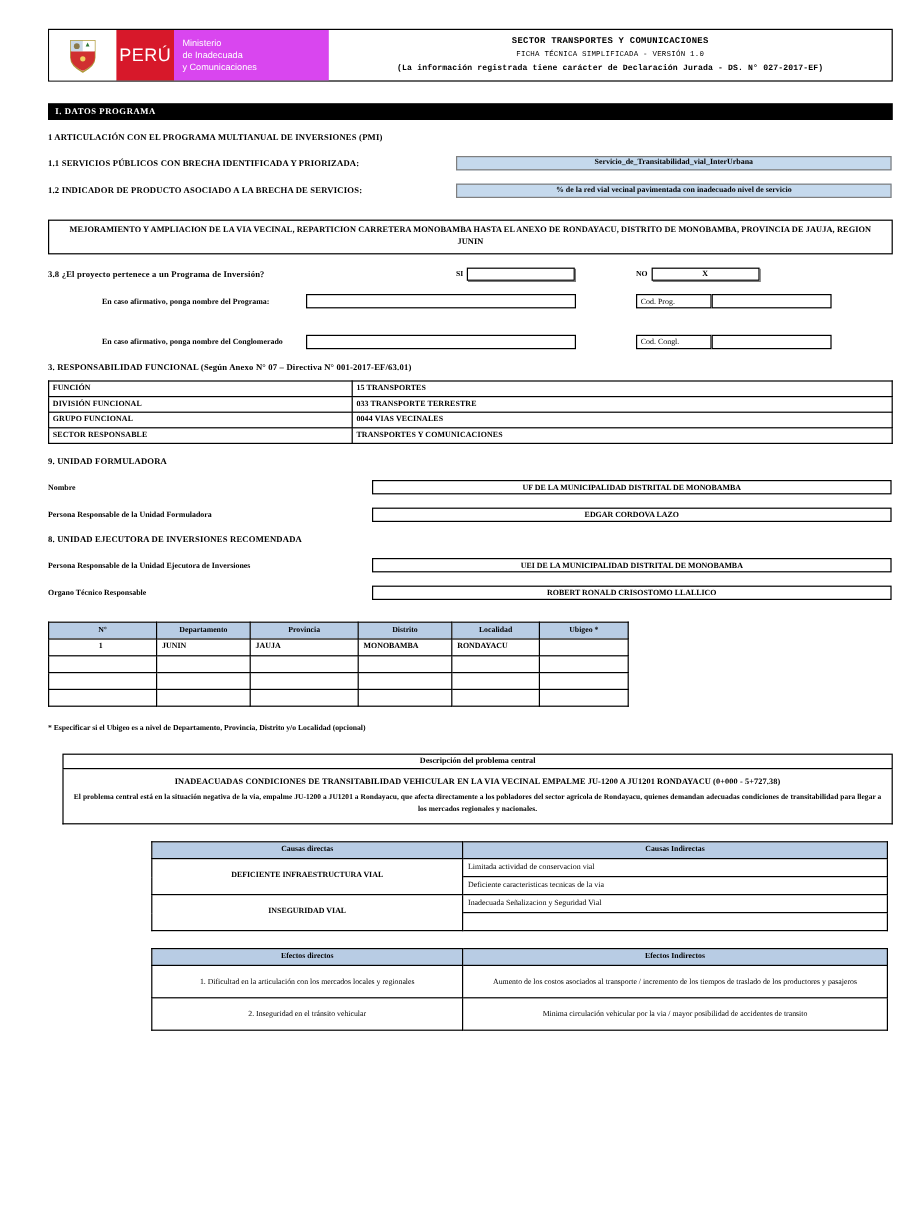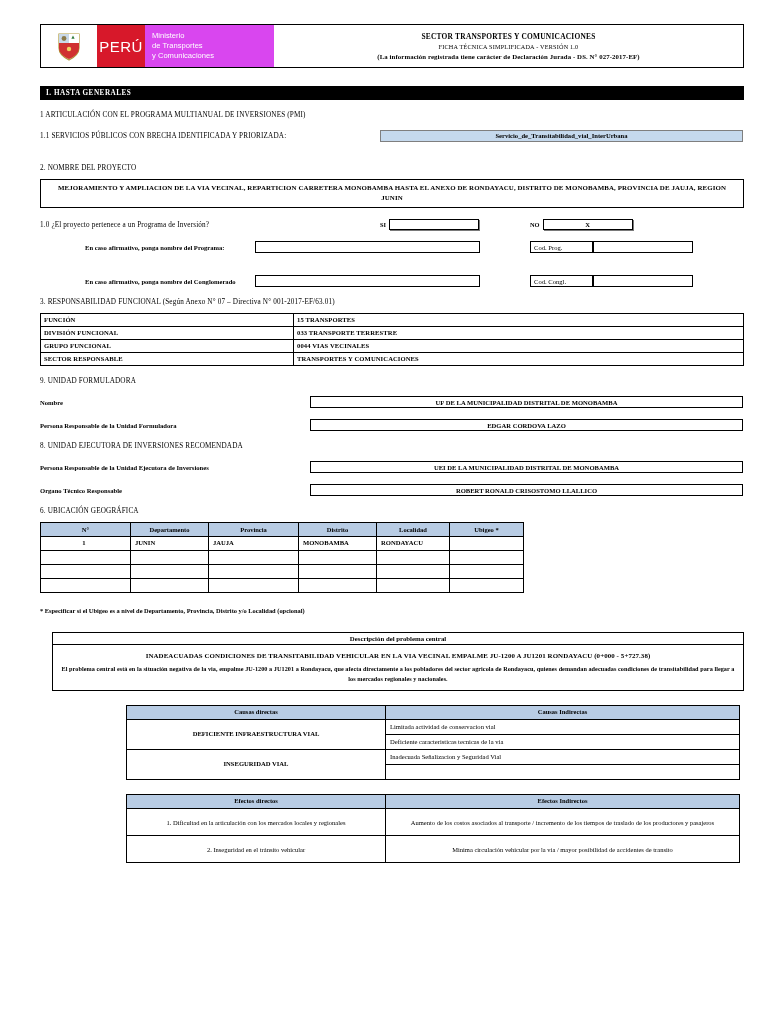--- a/index.html
+++ b/index.html
@@ -77,20 +77,21 @@
     height: 30px;
   }
   .header-titles {
     flex: 1;
     display: flex;
     flex-direction: column;
     align-items: center;
     justify-content: center;
     text-align: center;
     padding: 2px 0;
+    font-family: Liberation Mono, monospace;
   }
   .h-title {
     font-size: 7.4px;
     font-weight: bold;
     letter-spacing: .25px;
     line-height: 1.35;
   }
   .h-sub {
     font-size: 6.2px;
     letter-spacing: .2px;
@@ -110,21 +111,21 @@
     font-size: 7.2px;
     font-weight: bold;
     letter-spacing: .5px;
     padding: 2.5px 6px 3px;
     margin-top: 18px;
   }
 
   
   .q-label {
     font-size: 7.2px;
-    font-weight: normal;
+    font-weight: bold;
     letter-spacing: .15px;
   }
   .sub-label {
     font-size: 6.6px;
     font-weight: bold;
   }
   .row {
     display: flex;
     align-items: center;
   }
@@ -293,52 +294,55 @@
           <path d="M13 3 h10 v9 h-10 Z" fill="#ffffff"></path>
           <path d="M3 12 h20 v5 c0 5 -5 9 -10 11 c-5 -2 -10 -6 -10 -11 Z" fill="#d03030"></path>
           <circle cx="8" cy="7.5" r="2.4" fill="#8a7a4a"></circle>
           <path d="M17 4.5 l1.6 3.2 l-3.2 0 Z" fill="#2f7a3a"></path>
           <circle cx="13" cy="18" r="2.2" fill="#f0d060"></circle>
         </svg>
       </div>
       <div class="logo-red">PERÚ</div>
       <div class="logo-gray">
         <span>Ministerio</span>
-        <span>de Transportes</span>
+        <span>de Inadecuada</span>
         <span>y Comunicaciones</span>
       </div>
     </div>
     <div class="header-titles">
       <div class="h-title">SECTOR TRANSPORTES Y COMUNICACIONES</div>
       <div class="h-sub">FICHA TÉCNICA SIMPLIFICADA - VERSIÓN 1.0</div>
       <div class="h-note">(La información registrada tiene carácter de Declaración Jurada - DS. N° 027-2017-EF)</div>
     </div>
   </div>
 
-  <div class="section-bar">I. HASTA GENERALES</div>
+  <div class="section-bar">I. DATOS PROGRAMA</div>
 
   <div class="spacer-md"></div>
   <div class="q-label">1 ARTICULACIÓN CON EL PROGRAMA MULTIANUAL DE INVERSIONES (PMI)</div>
 
   <div class="spacer-md"></div>
   <div class="row">
     <div class="q-label" style="width:340px">1.1 SERVICIOS PÚBLICOS CON BRECHA IDENTIFICADA Y PRIORIZADA:</div>
     <div class="vbox blue" style="width:363px">Servicio_de_Transitabilidad_vial_InterUrbana</div>
   </div>
 
   <div class="spacer-md"></div>
-
-  <div class="spacer-md"></div>
-  <div class="q-label">2. NOMBRE DEL PROYECTO</div>
+  <div class="row">
+    <div class="q-label" style="width:340px">1.2 INDICADOR DE PRODUCTO ASOCIADO A LA BRECHA DE SERVICIOS:</div>
+    <div class="vbox blue" style="width:363px">% de la red vial vecinal pavimentada con inadecuado nivel de servicio</div>
+  </div>
+
+  <div class="spacer-md"></div>
   <div class="spacer-sm"></div>
   <div class="proj-box">MEJORAMIENTO Y AMPLIACION DE LA VIA VECINAL, REPARTICION CARRETERA MONOBAMBA HASTA EL ANEXO DE RONDAYACU, DISTRITO DE MONOBAMBA, PROVINCIA DE JAUJA, REGION JUNIN</div>
 
   <div class="spacer-md"></div>
   <div class="row">
-    <div class="q-label" style="width:340px">1.0 ¿El proyecto pertenece a un Programa de Inversión?</div>
+    <div class="q-label" style="width:340px">3.8 ¿El proyecto pertenece a un Programa de Inversión?</div>
     <div class="check-wrap" style="width:150px">
       <span class="check-lbl">SI</span>
       <span class="check-box"></span>
     </div>
     <div class="check-wrap">
       <span class="check-lbl">NO</span>
       <span class="check-box">X</span>
     </div>
   </div>
 
@@ -412,21 +416,20 @@
     <div class="vbox" style="width:433px">UEI DE LA MUNICIPALIDAD DISTRITAL DE MONOBAMBA</div>
   </div>
 
   <div class="spacer-md"></div>
   <div class="row">
     <div class="sub-label" style="width:270px">Organo Técnico Responsable</div>
     <div class="vbox" style="width:433px">ROBERT RONALD CRISOSTOMO LLALLICO</div>
   </div>
 
   <div class="spacer-md"></div>
-  <div class="q-label">6. UBICACIÓN GEOGRÁFICA</div>
   <div class="spacer-sm"></div>
   <table class="t-geo" style="width:483px">
     <colgroup>
       <col style="width:90px">
           <col style="width:78px">
           <col style="width:90px">
       <col style="width:78px">
           <col style="width:73px">
           <col style="width:74px">
     </colgroup>

